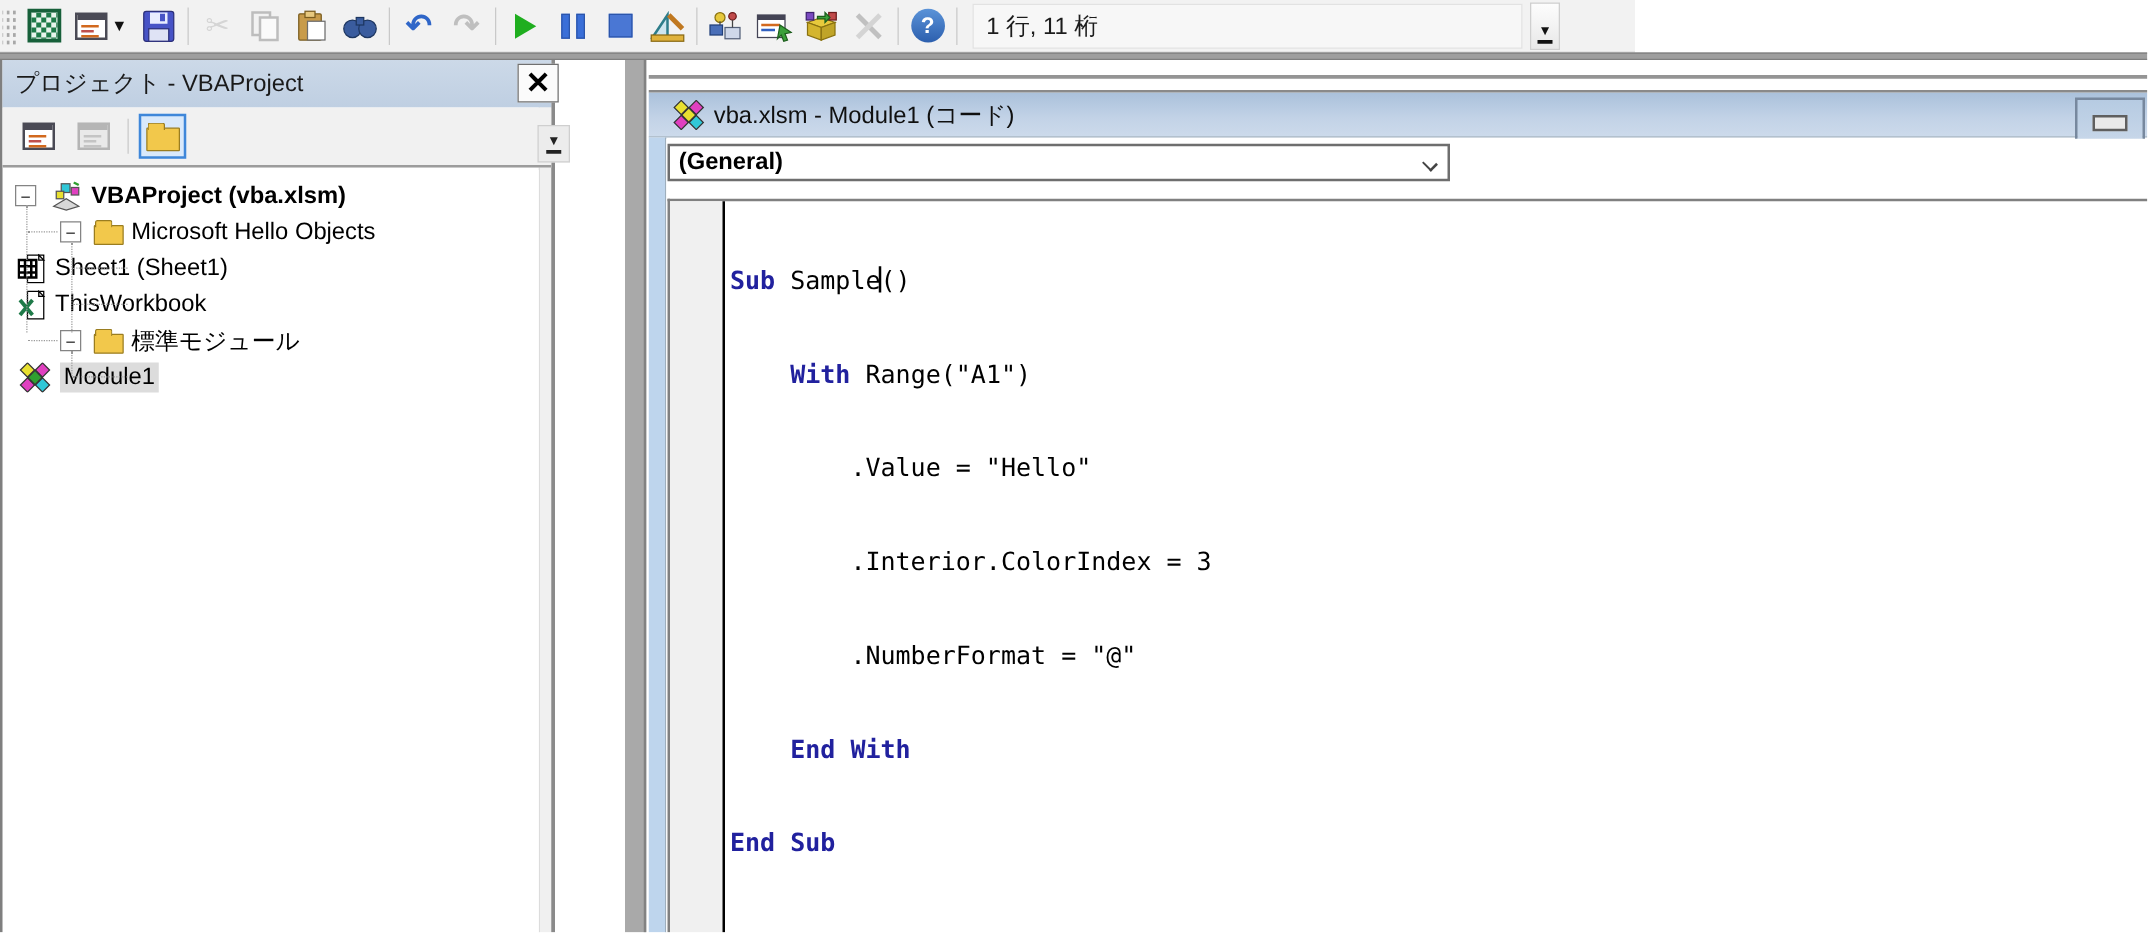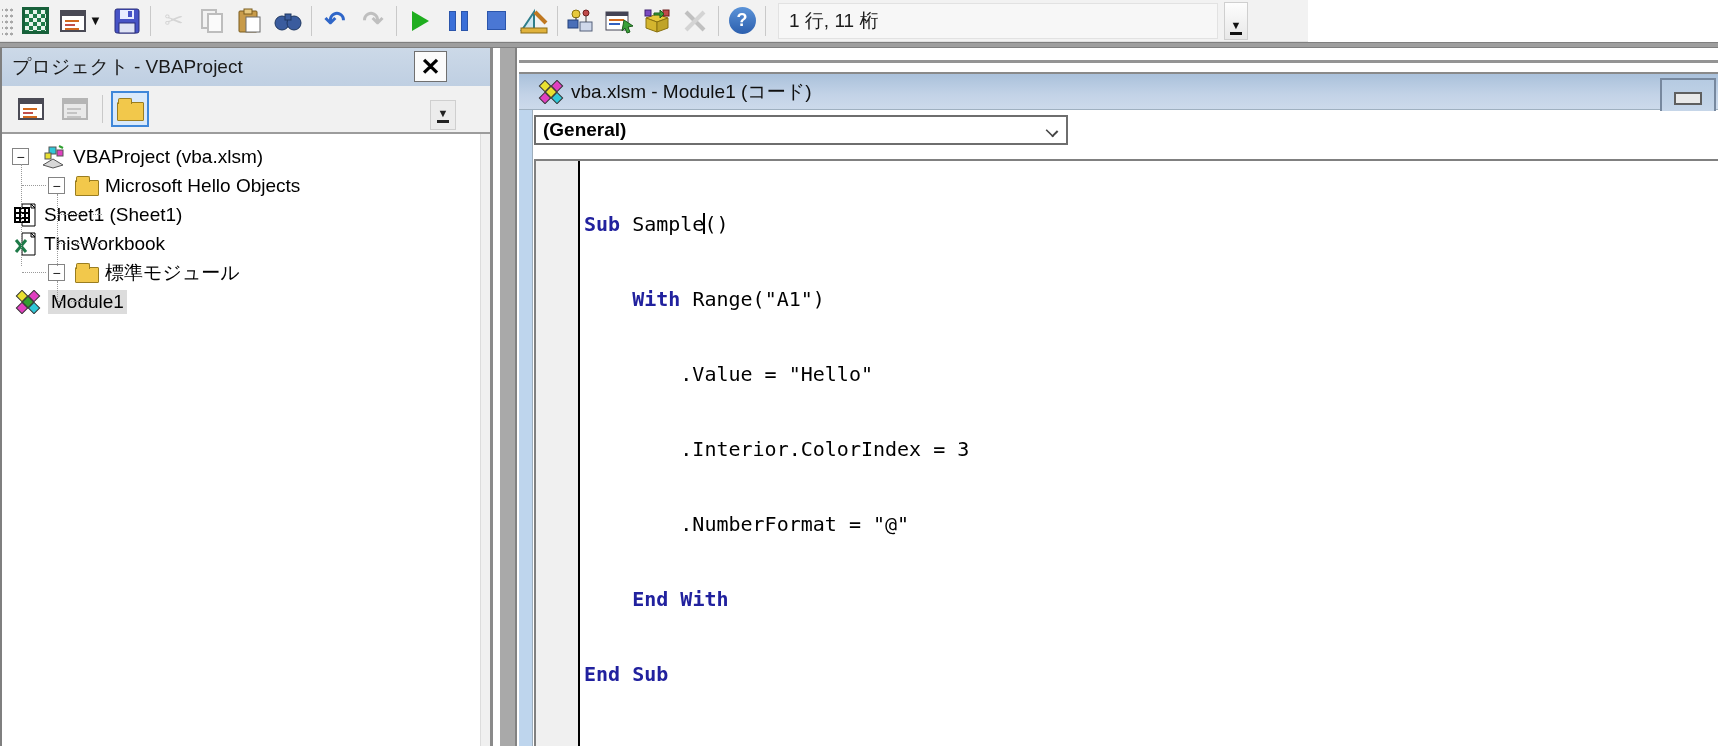--- a/index.html
+++ b/index.html
@@ -41,41 +41,41 @@
   .winic.gray:before { background:#b5b5b5; }
   .winic.gray i { background:#c4c4c4 !important; }
   .dd-caret { font-size:13px; color:#111; margin-left:3px; }
   .tb-status { height:36px; margin-left:6px; padding:0 10px; width:440px; background:#f7f7f7; border:1px solid #e2e2e2; display:flex; align-items:center; font-size:19px; color:#1c1c1c; flex:none; }
   .tb-overflow { width:24px; height:38px; margin-left:6px; border:1px solid #cfcfcf; background:linear-gradient(180deg,#fdfdfd,#e8e8e8); display:flex; flex-direction:column; align-items:center; justify-content:flex-end; padding-bottom:4px; flex:none; }
   .tb-overflow span { font-size:11px; line-height:1; color:#111; }
   .tb-overflow b { display:block; width:12px; height:3px; background:#111; margin-top:1px; }
   .hbar { position:absolute; left:0; top:42px; width:1718px; height:6px; background:#9e9e9e; border-top:1px solid #7f7f7f; border-bottom:1px solid #7f7f7f; }
 
   
-  .ppanel { position:absolute; left:0; top:48px; width:493px; bottom:0; background:#fff; border-left:2px solid #7f7f7f; }
+  .ppanel { position:absolute; left:0; top:48px; width:444px; bottom:0; background:#fff; border-left:2px solid #7f7f7f; }
   .pp-right-strip { position:absolute; right:3px; top:0; bottom:0; width:10px; background:#f0f0f0; border-left:1px solid #dcdcdc; }
   .pp-right-edge { position:absolute; right:0; top:0; bottom:0; width:3px; background:#8a8a8a; }
   .pp-header { position:absolute; left:0; top:0; right:3px; height:38px;
     background:linear-gradient(180deg,#ccd9e8,#bfcfe2); display:flex; align-items:center; padding-left:10px; }
   .pp-title { font-size:19px; color:#1a1a1a; }
   .pp-close { position:absolute; left:412px; top:3px; width:33px; height:31px; background:#fbfbfb; border:1px solid #707070; display:flex; align-items:center; justify-content:center; font-size:24px; font-weight:bold; color:#000; }
   .pp-tools { position:absolute; left:0; top:38px; right:3px; height:48px; background:#f1f1f1; border-bottom:2px solid #9c9c9c; display:flex; align-items:center; padding-left:10px; }
   .ppbtn { width:38px; height:36px; display:flex; align-items:center; justify-content:center; margin-right:6px; }
   .ppbtn.sel { background:#d9e9fb; border:2px solid #3f87d9; }
   .ppsep { width:1px; height:28px; background:#c9c9c9; margin:0 8px 0 2px; }
   .folder-ic { width:27px; height:19px; background:#f2c84b; border:1px solid #9a7d20; border-radius:1px; position:relative; margin-top:4px; }
   .folder-ic:before { content:""; position:absolute; left:0; top:-5px; width:12px; height:5px; background:#f2c84b; border:1px solid #9a7d20; border-bottom:none; border-radius:2px 2px 0 0; }
   .folder-ic.small { width:24px; height:16px; }
   .pp-overflow { position:absolute; left:428px; top:52px; width:26px; height:30px; display:flex; flex-direction:column; align-items:center; justify-content:center; background:#ececec; border:1px solid #cfcfcf; }
   .pp-overflow span { font-size:11px; color:#222; line-height:1; }
   .pp-overflow b { width:12px; height:3px; background:#222; margin-top:1px; }
   .pp-tree { position:absolute; left:2px; top:88px; right:13px; bottom:0; background:#fff; padding-top:6px; }
   .trow { height:29px; display:flex; align-items:center; font-size:19px; color:#000; white-space:nowrap; }
   .trow .lbl { margin-left:6px; }
-  .trow.root .lbl { font-weight:normal; }
+  .trow.root .lbl { font-weight:bold; }
   .expbox { width:17px; height:17px; border:1px solid #848484; background:#fff; display:flex; align-items:center; justify-content:center; font-size:14px; line-height:1; color:#222; flex:none; }
   .sel-lbl { background:#dcdcdc; padding:1px 3px; }
   .ml8{margin-left:8px;} .ml44{margin-left:44px;} .ml102{margin-left:102px;}
   .ticon { flex:none; margin-left:10px; }
   .connector { position:absolute; border:0; }
   .dot-v { border-left:1px dotted #9a9a9a; width:0; }
   .dot-h { border-top:1px dotted #9a9a9a; height:0; }
   
   .sheet-ic, .wb-ic { width:24px; height:24px; display:block; }
   .proj-ic, .mod-ic { width:28px; height:24px; display:block; }
@@ -91,21 +91,21 @@
     border-top:2px solid #8a8a8a; border-bottom:1px solid #9fb0c0;
     display:flex; align-items:center; padding-left:18px; }
   .cw-title { font-size:19px; color:#101010; margin-left:6px; }
   .cw-min { position:absolute; right:2px; top:18px; width:56px; height:40px; border:2px solid #77889e;
     background:linear-gradient(180deg,#b6cbe2,#c9d8ea); display:flex; align-items:center; justify-content:center; }
   .cw-min i { width:28px; height:13px; background:#e9e9e9; border:2px solid #5f5f5f; display:block; }
   .cw-strip { position:absolute; left:0; top:50px; width:14px; bottom:0; background:#bed5ed; border-right:1px solid #9eaebc; }
   .cw-client { position:absolute; left:14px; top:51px; right:0; bottom:0; background:#fff; }
   .combo { position:absolute; top:4px; height:30px; background:#fff; border:2px solid #6e6e6e; display:flex; align-items:center; padding-left:7px; font-size:19px; font-weight:600; color:#000; }
   .combo .chev { position:absolute; right:9px; top:9px; width:10px; height:10px; border-right:2px solid #444; border-bottom:2px solid #444; transform:rotate(45deg) scale(1,.8); }
-  .combo.general { left:1px; width:534px; }
+  .combo.general { left:1px; width:626px; }
   .combo.proc { left:637px; right:0; }
   .code-pane { position:absolute; left:1px; top:48px; right:0; bottom:0; border-top:2px solid #808080; border-left:2px solid #808080; background:#fff; }
   .margin-bar { position:absolute; left:0; top:0; bottom:0; width:42px; background:#f0f0f0; }
   .margin-sep { position:absolute; left:42px; top:0; bottom:0; width:2px; background:#000; }
   .code-text { position:absolute; left:48px; top:1px; right:0; bottom:0; font-family:"DejaVu Sans Mono", monospace; font-size:20px; line-height:25px; color:#000; white-space:pre; }
   .code-line { height:25px; }
   .kw { color:#21219e;font-weight:bold; }
   .caret { display:inline-block; width:2px; height:21px; background:#000; margin:0 -1px; vertical-align:-3px; }
 </style>
 </head>

